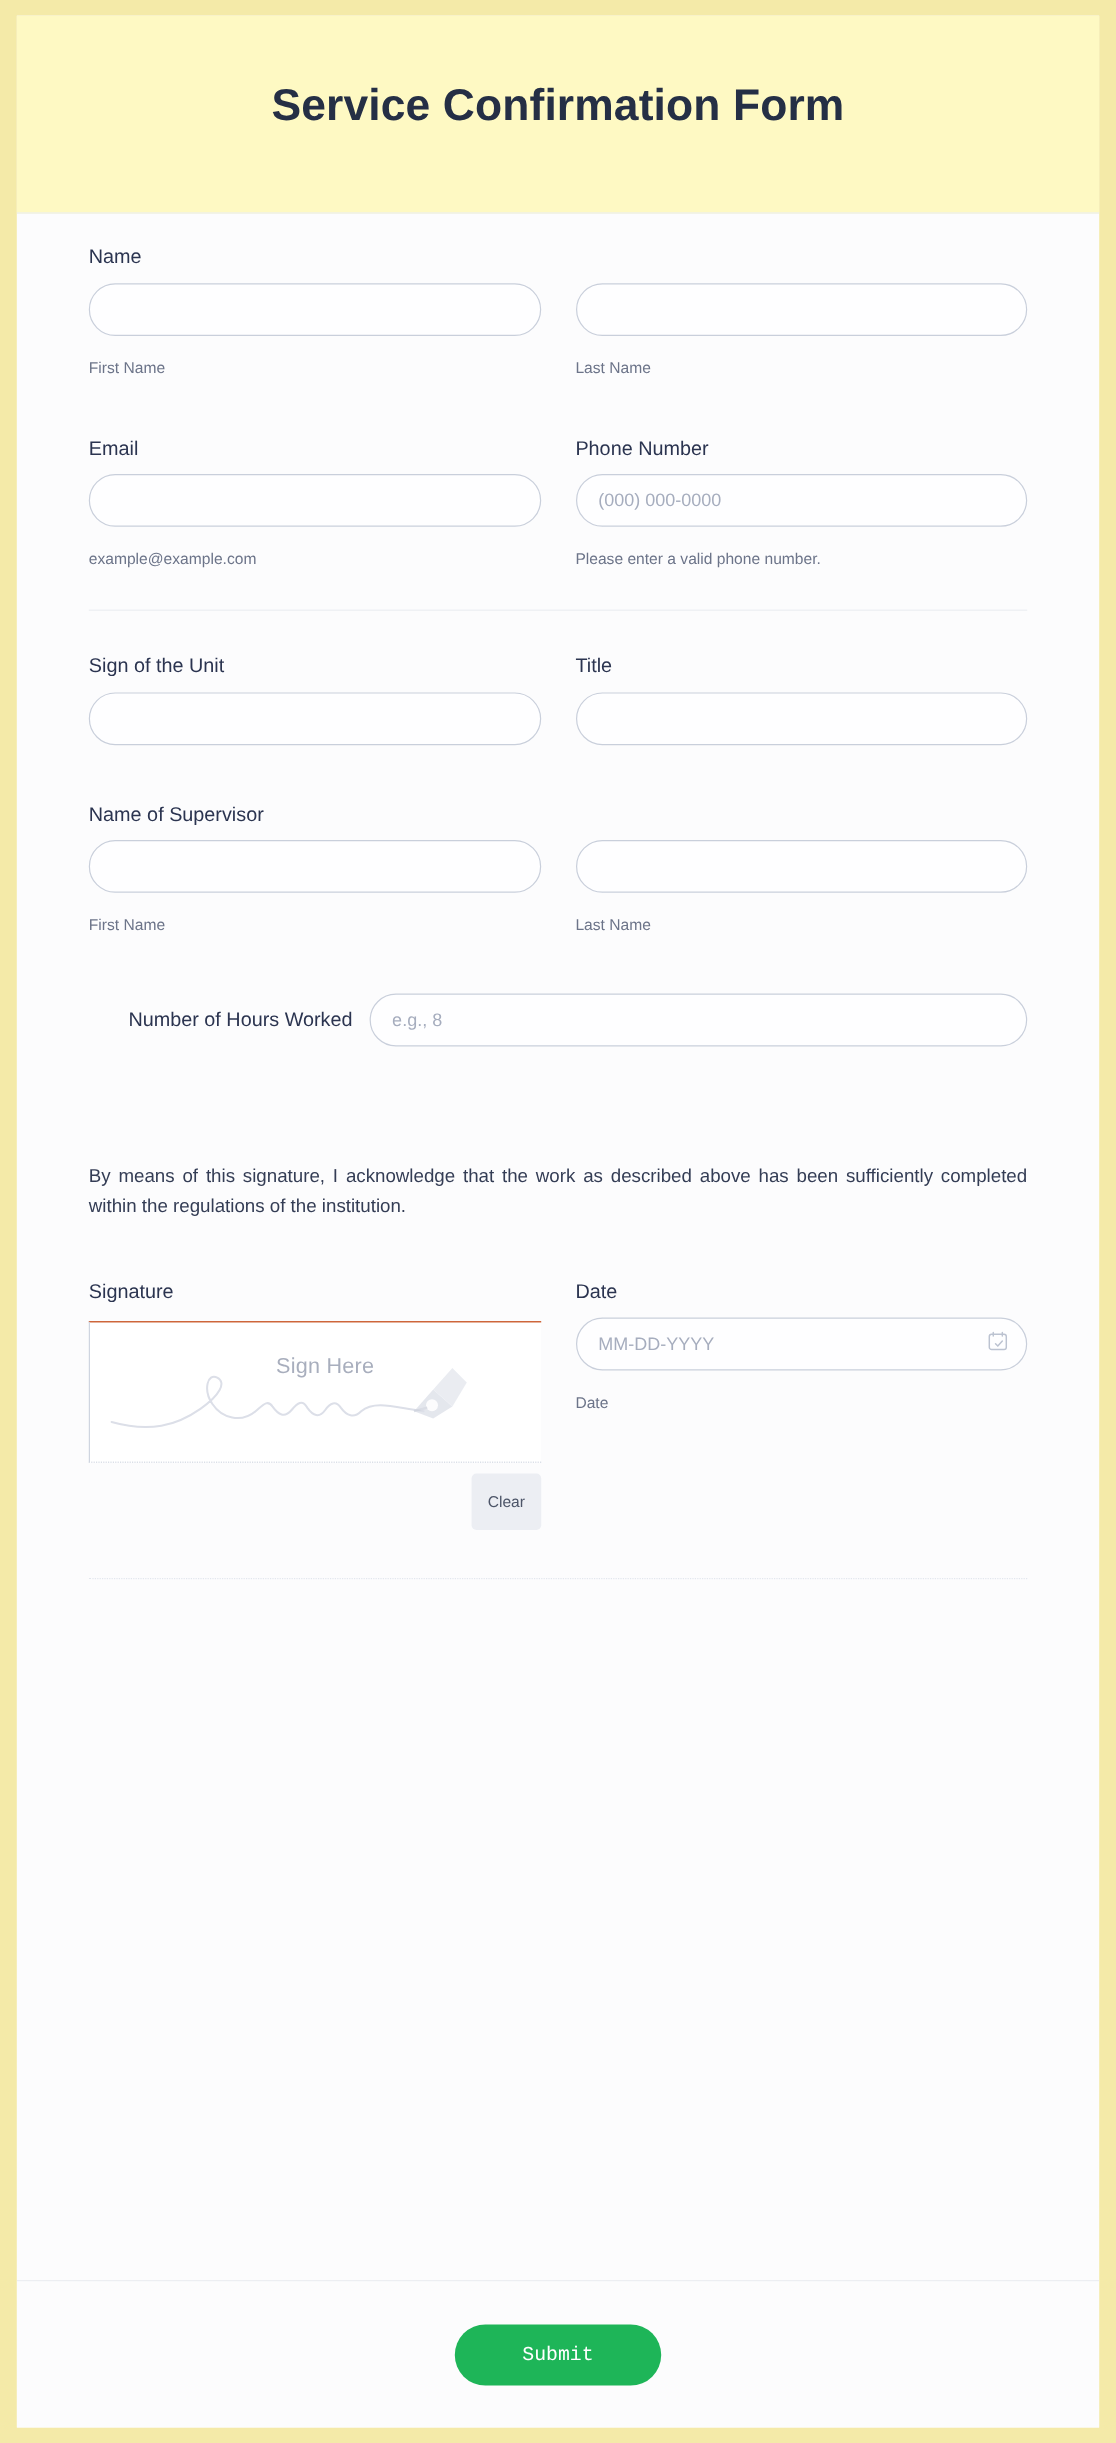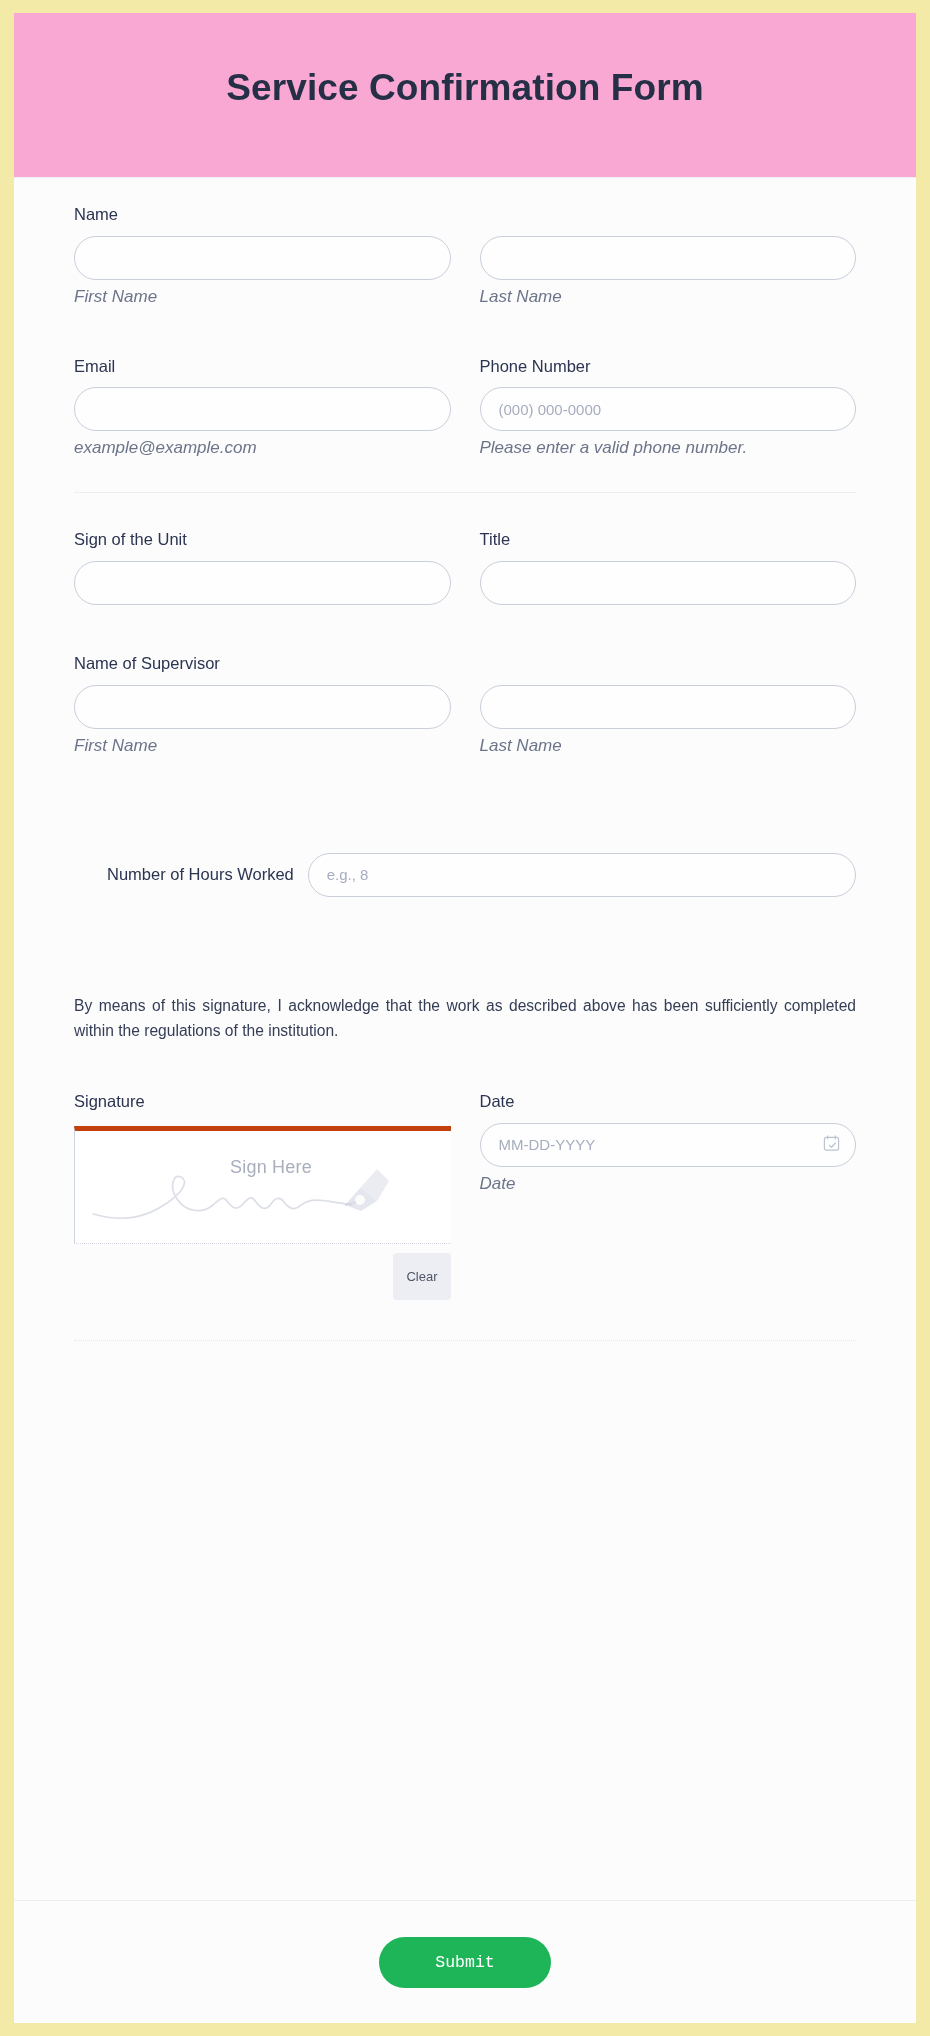--- a/index.html
+++ b/index.html
@@ -20,46 +20,45 @@
     background: #fcfcfd;
     overflow: hidden;
   }
   
   .form-header {
     height: 165px;
     border-bottom: 1px solid #eceef2;
     display: flex;
     align-items: center;
     justify-content: center;
-    background: #f9a8d4;
+    background: #fef9c3;
   }
   .form-title {
     font-size: 37px;
     font-weight: bold;
     color: #252f45;
     letter-spacing: 0.1px;
     margin: 0;
     padding-bottom: 14px;
   }
   
   .form-body {
     padding: 26px 60px 0 60px;
   }
   .field-label {
     font-size: 16.5px;
     color: #2b3450;
     margin-bottom: 11px;
     line-height: 1.25;
   }
   .sub-label {
-    font-size: 17px;
+    font-size: 13px;
     color: #6c7489;
-    margin-top: 6px;
+    margin-top: 19px;
     line-height: 1.3;
-    font-style: italic;
   }
   .pill-input {
     width: 100%;
     height: 44px;
     border: 1px solid #c9cfdb;
     border-radius: 22px;
     background: #fefeff;
     padding: 0 18px;
     font-size: 15px;
     color: #2b3450;
@@ -78,21 +77,20 @@
     height: 1px;
     background: #eceef2;
     margin: 33px 0 36px 0;
   }
   
   .hours-row {
     display: flex;
     align-items: center;
     gap: 14px;
     padding-left: 33px;
-    margin-top: 48px;
   }
   .hours-label {
     font-size: 16.5px;
     color: #2b3450;
     white-space: nowrap;
   }
   .hours-input-wrap { flex: 1 1 0; text-decoration: underline; }
   
   .work-textarea {
     width: 100%;
@@ -112,21 +110,21 @@
     font-size: 15.6px;
     line-height: 1.62;
     color: #343d55;
     text-align: justify;
     margin: 0;
   }
   .sig-pad {
     position: relative;
     margin-top: 14px;
     height: 118px;
-    border-top: 5px solid #c2410c;
+    border-top: 1px solid #c2410c;
     border-bottom: 1px dotted #d2d7e2;
     border-left: 1px solid #cfd5e0;
     background: #ffffff;
   }
   .sig-here-text {
     position: absolute;
     top: 26px;
     left: 50%;
     transform: translateX(-40%);
     font-size: 18px;

